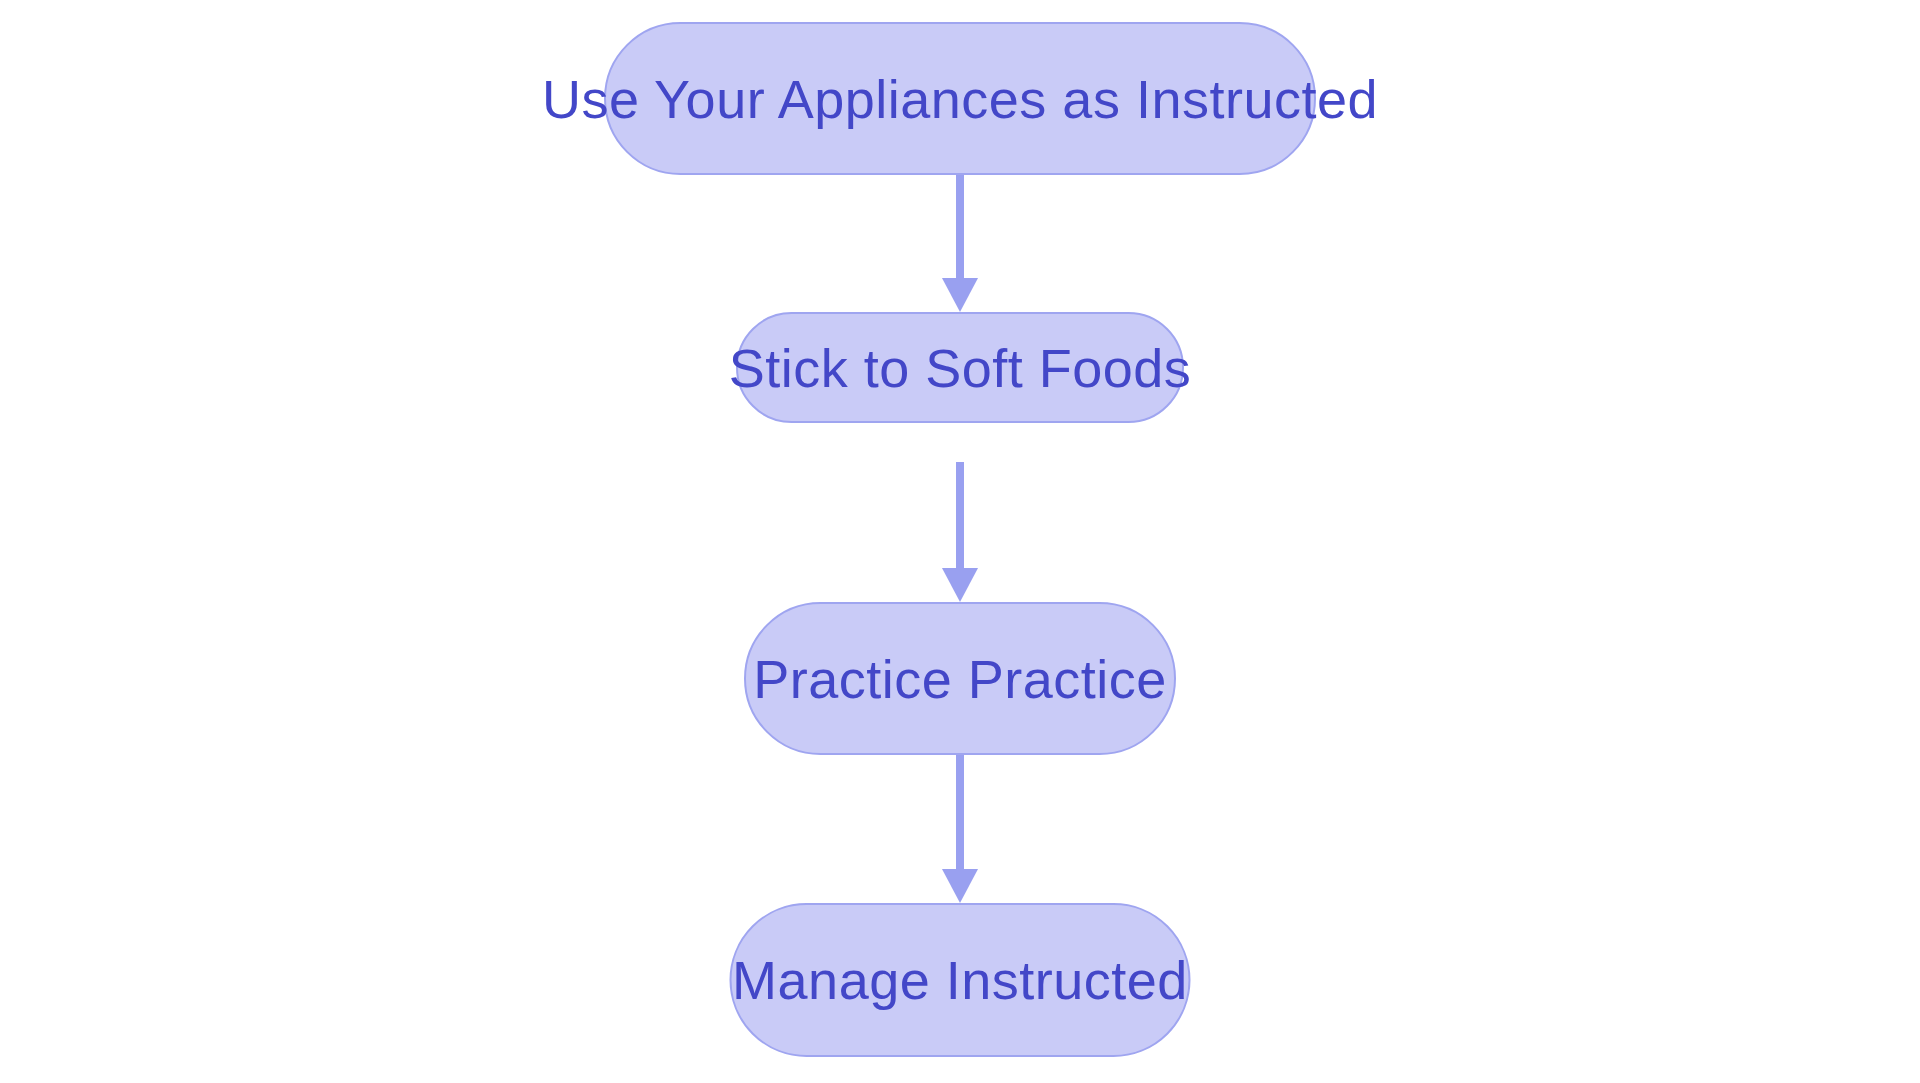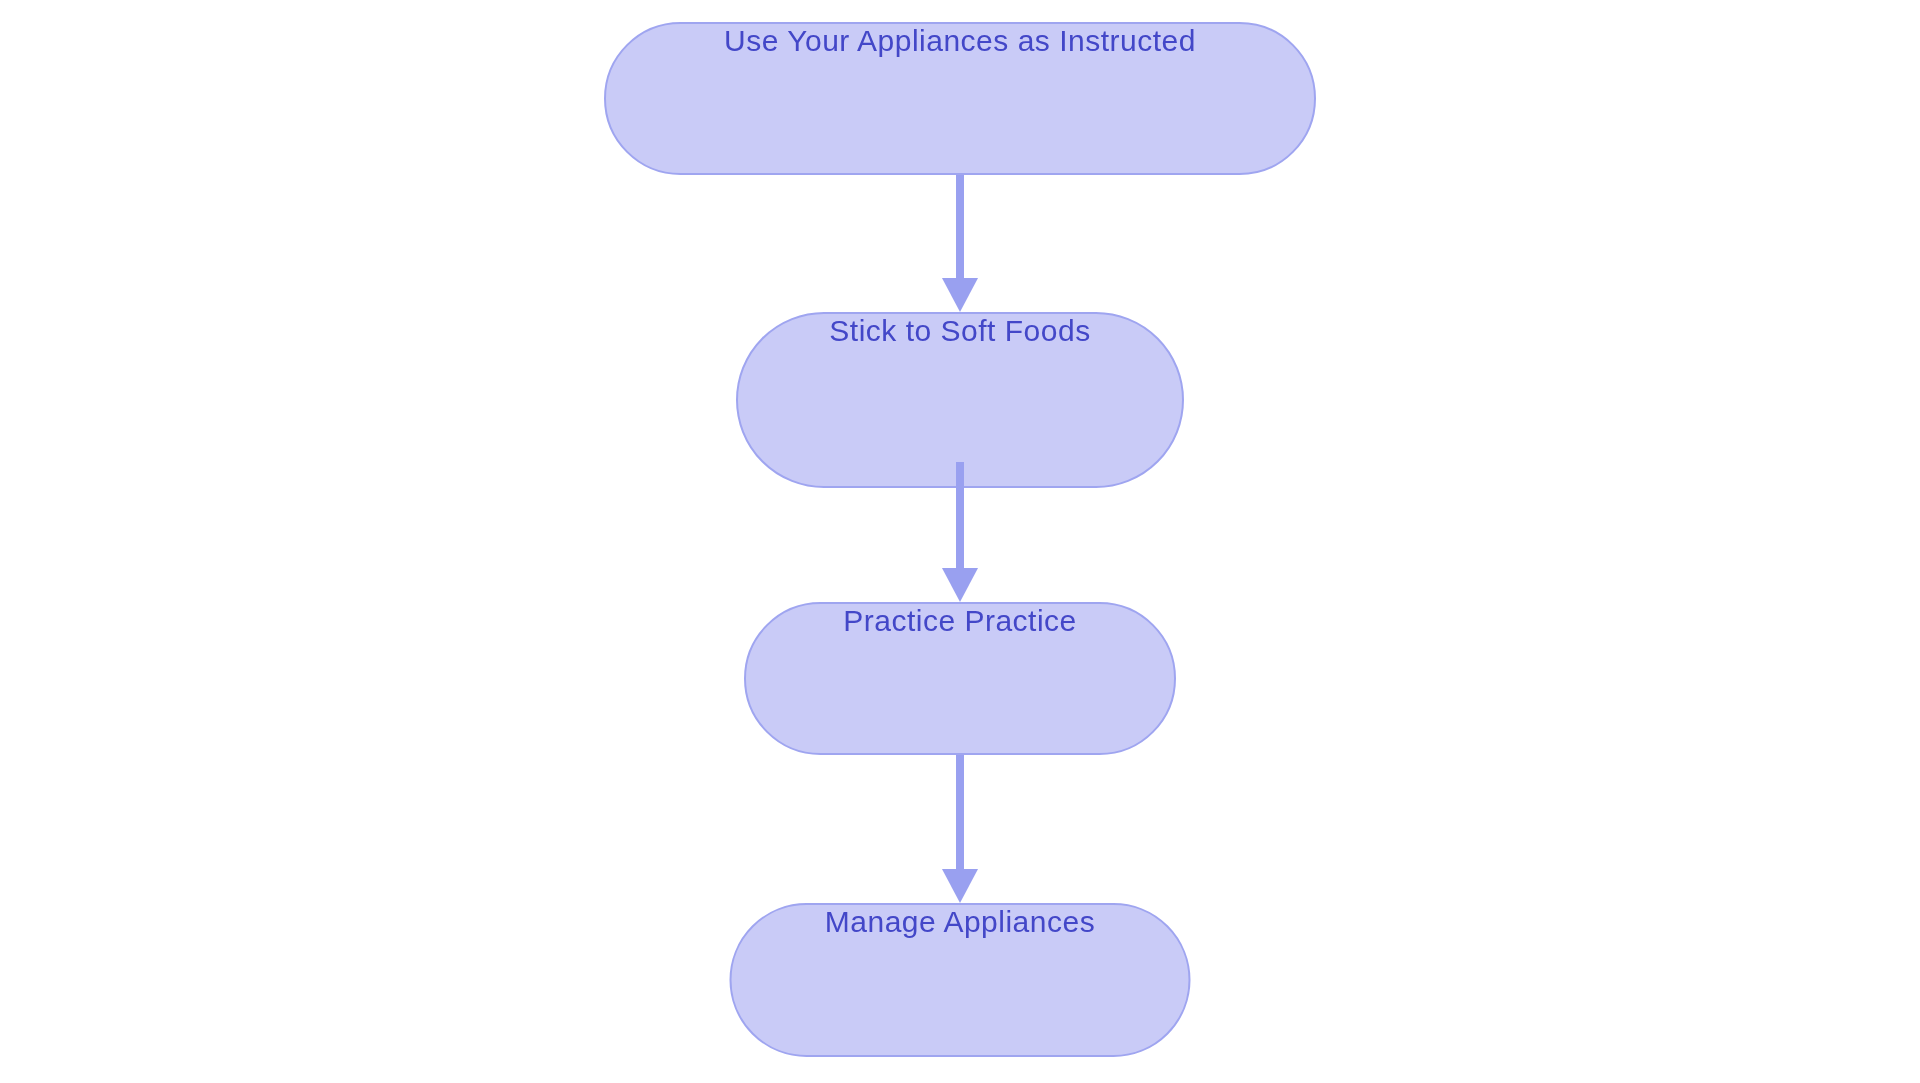--- a/index.html
+++ b/index.html
@@ -19,32 +19,33 @@
     width: 1920px;
     height: 1083px;
     background: var(--background);
     overflow: hidden;
   }
   .node {
     position: absolute;
     left: 50%;
     transform: translateX(-50%);
     display: flex;
+    align-items: center;
     justify-content: center;
     background: var(--node-fill);
     border: 2.5px solid var(--node-border);
     border-radius: 90px;
     color: var(--node-text);
-    font-size: 30px;
+    font-size: 54px;
     letter-spacing: 0.5px;
     white-space: nowrap;
     text-align: center;
   }
   .node-1 { top: 22px;  width: 712px; height: 153px; }
-  .node-2 { top: 312px; width: 448px; height: 176px; }
+  .node-2 { top: 312px; width: 448px; height: 111px; }
   .node-3 { top: 602px; width: 432px; height: 153px; }
   .node-4 { top: 903px; width: 461px; height: 154px; }
 
   .arrow {
     position: absolute;
     left: 50%;
     transform: translateX(-50%);
     width: 36px;
     display: flex;
     flex-direction: column;
@@ -92,16 +93,16 @@
   <div class="node node-3">
     <span class="node-label">Practice Practice</span>
   </div>
 
   <div class="arrow arrow-3">
     <div class="arrow-line"></div>
     <div class="arrow-head"></div>
   </div>
 
   <div class="node node-4">
-    <span class="node-label">Manage Appliances</span>
+    <span class="node-label">Manage Instructed</span>
   </div>
 
 </div>
 
 </body></html>

